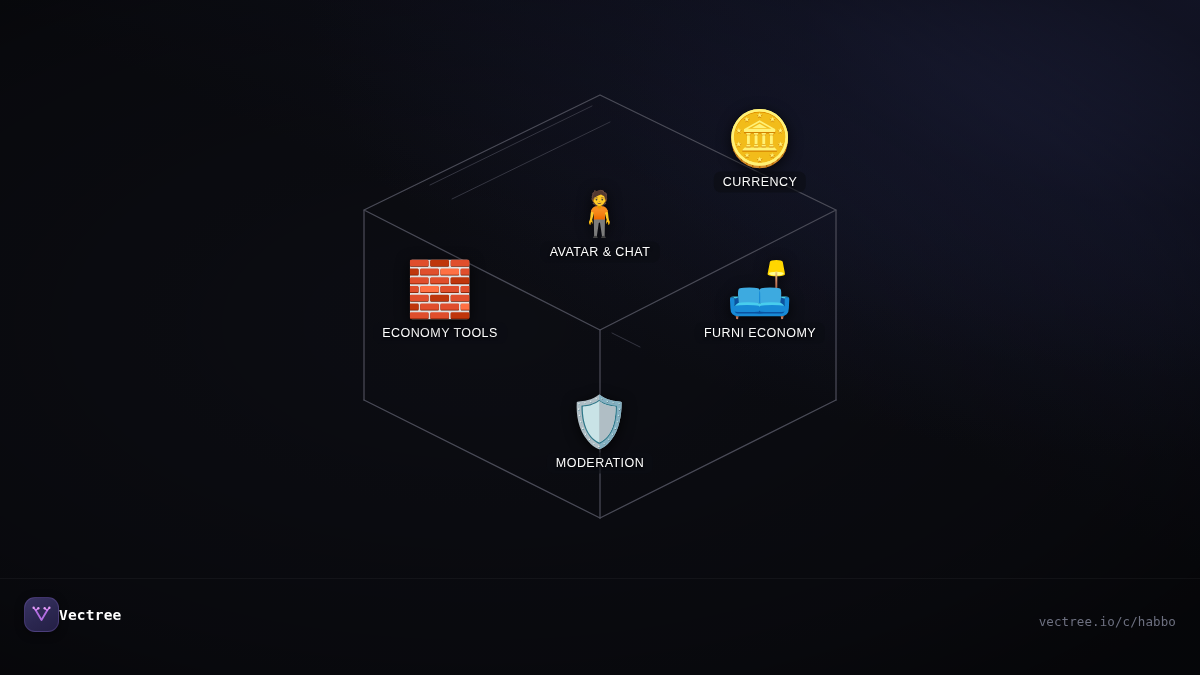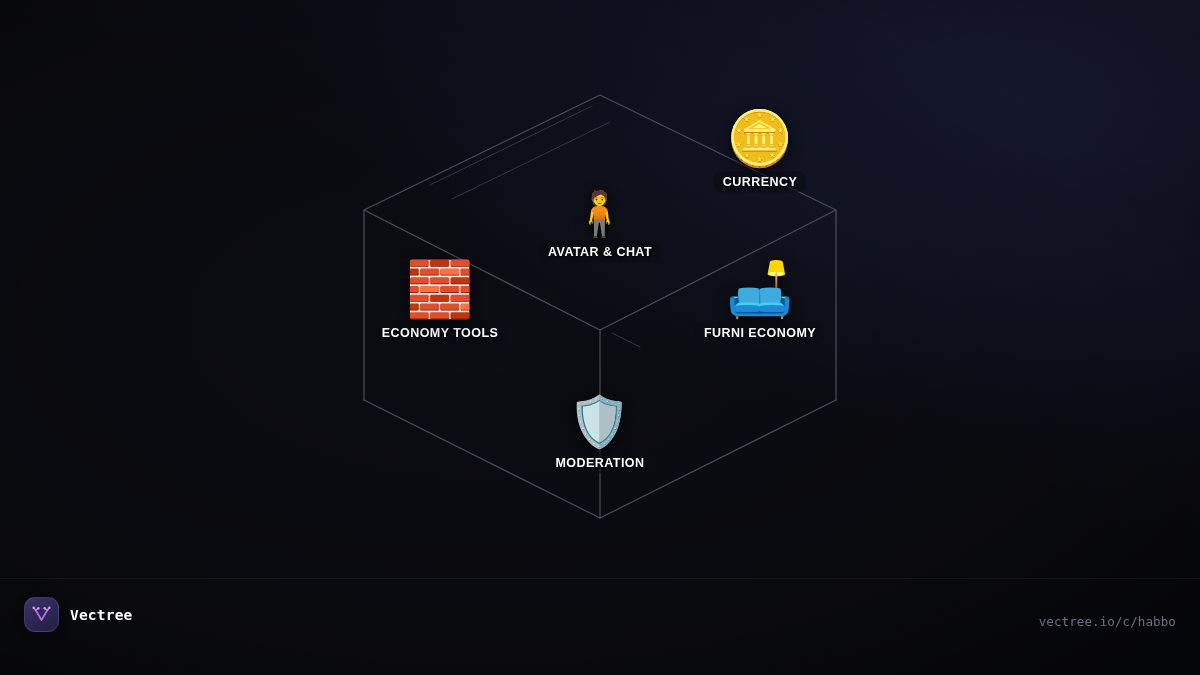--- a/index.html
+++ b/index.html
@@ -68,21 +68,21 @@
   .node-icon {
     font-family: "DejaVu Sans", sans-serif;
     line-height: 1;
     text-align: center;
     user-select: none;
     filter: drop-shadow(0 3px 7px rgba(0,0,0,0.75));
   }
   .node-label {
     font-family: "Liberation Sans", sans-serif;
     font-size: 12.5px;
-    font-weight: bold;
+    font-weight: normal;
     letter-spacing: 0.45px;
     color: #ffffff;
     white-space: nowrap;
     padding: 3px 9px 4px;
     border-radius: 7px;
     background: rgba(12,13,20,0.62);
     text-shadow: 0 1px 3px rgba(0,0,0,0.95);
   }
 
   
@@ -97,21 +97,20 @@
     left: 0; right: 0; top: 0;
     height: 1px;
     background: rgba(255,255,255,0.045);
   }
   .brand {
     position: absolute;
     left: 24px;
     top: 19px;
     display: flex;
     align-items: center;
-    gap: 11px;
   }
   .brand-logo {
     width: 35px;
     height: 35px;
     border-radius: 11px;
     background: linear-gradient(150deg, #3a3464 0%, #2b2750 55%, #241f45 100%);
     border: 1px solid rgba(160,120,230,0.22);
     display: flex;
     align-items: center;
     justify-content: center;

